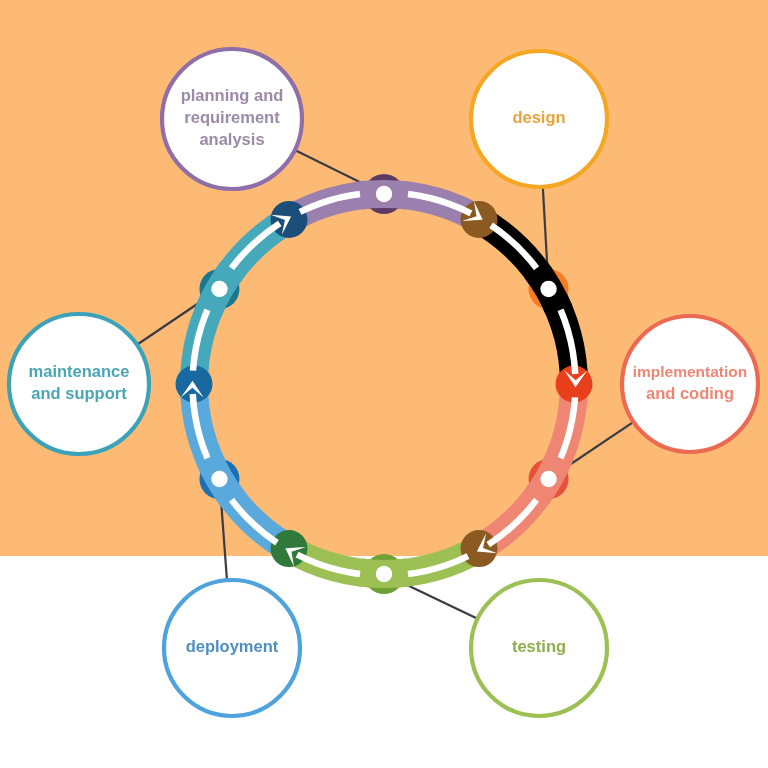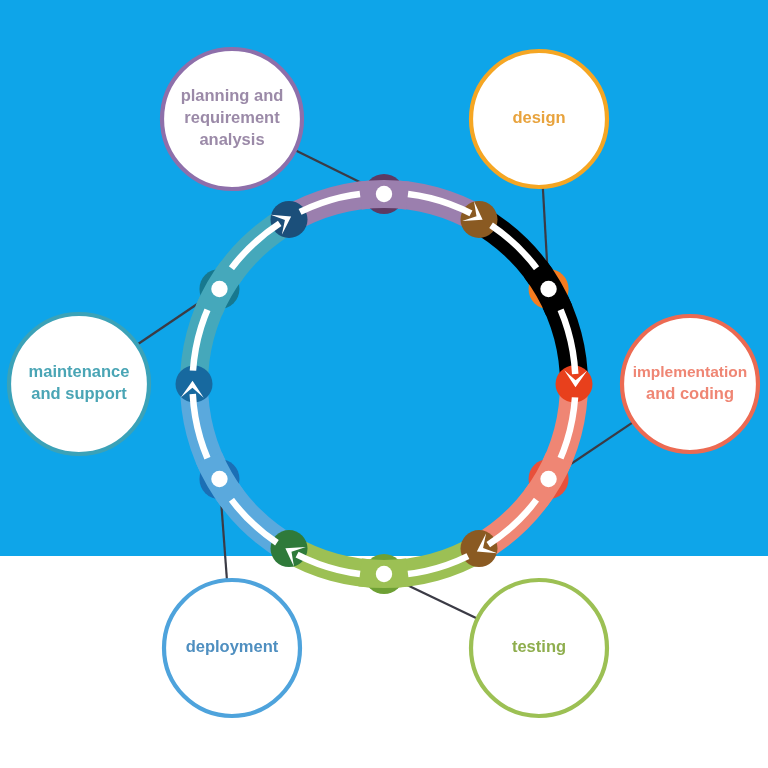--- a/index.html
+++ b/index.html
@@ -10,21 +10,21 @@
   body {
     width: 768px;
     height: 768px;
     font-family: "Liberation Sans", sans-serif;
     overflow: hidden;
   }
   #diagram-root {
     position: relative;
     width: 768px;
     height: 556px;
-    background: #0ea5e9;
+    background: #fdba74;
   }
   svg#cycle-svg {
     display: block;
     width: 768px;
     height: 768px;
   }
   .label-text {
     font-family: "Liberation Sans", sans-serif;
     font-size: 16.5px;
     font-weight: 600;

